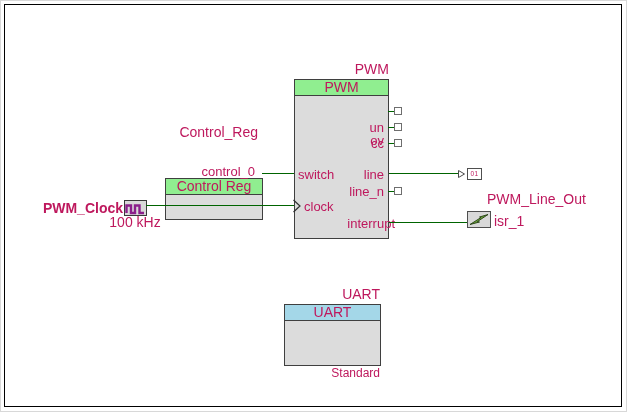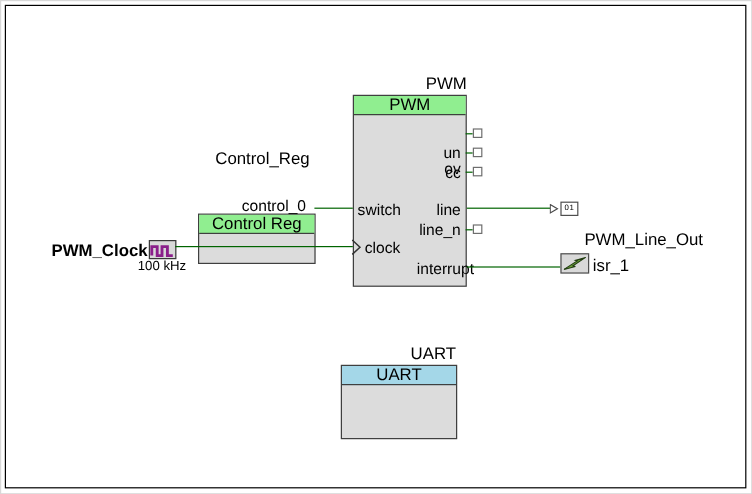--- a/index.html
+++ b/index.html
@@ -1,21 +1,21 @@
 <!DOCTYPE html>
 <html><head>
 <meta charset="utf-8">
 <style>
   html,body { margin:0; padding:0; background:#ffffff; }
   #canvas {
     position:relative; width:627px; height:412px;
     background:#ffffff; overflow:hidden;
     border:1px solid #d8d8d8; box-sizing:border-box;
     font-family:"Liberation Sans", sans-serif;
-    color:#000000;
+    color:#be185d;
   }
   #frame {
     position:absolute; left:3px; top:3px; width:618px; height:403px;
     border:1px solid #000; box-sizing:border-box;
   }
   .abs { position:absolute; }
   .comp-title {
     position:absolute; font-size:14px; height:15px; line-height:15px;
     text-align:right; white-space:nowrap;
   }
@@ -38,21 +38,21 @@
   .stub { position:absolute; height:1px; width:6px; background:#006400; }
   .term {
     position:absolute; width:8px; height:8px; background:#ffffff;
     border:1px solid #6e6e6e; box-sizing:border-box;
   }
   .lbl {
     position:absolute; font-size:14px; height:16px; line-height:16px;
     white-space:nowrap;
   }
   .small-lbl {
-    position:absolute; font-size:11px; height:10px; line-height:10px;
+    position:absolute; font-size:14px; height:10px; line-height:10px;
     text-align:center; white-space:nowrap;
   }
   .sub-lbl {
     position:absolute; font-size:12px; height:13px; line-height:13px;
     text-align:right; white-space:nowrap;
   }
   #clock-icon {
     position:absolute; left:123px; top:199px; width:23px; height:16px;
     background:#D9D9D9; border:1px solid #3a3a3a; box-sizing:border-box;
   }
@@ -133,13 +133,14 @@
       <polygon points="2,12.5 13,5.5 11.5,5 20,2.5 9.5,9.5 11.5,10" fill="#6da33a" stroke="#223d12" stroke-width="0.9"></polygon>
     </svg>
   </div>
   <div class="lbl" style="left:493px; top:212px;">isr_1</div>
 
   <div class="comp-title" style="left:279px; top:286px; width:100px;">UART</div>
 
   <div class="block" style="left:283px; top:303px; width:97px; height:62px;">
     <div class="block-header hdr-blue">UART</div>
   </div>
+  <div class="sub-lbl" style="left:279px; top:366px; width:100px;">Standard</div>
 </div>
 
 </body></html>

